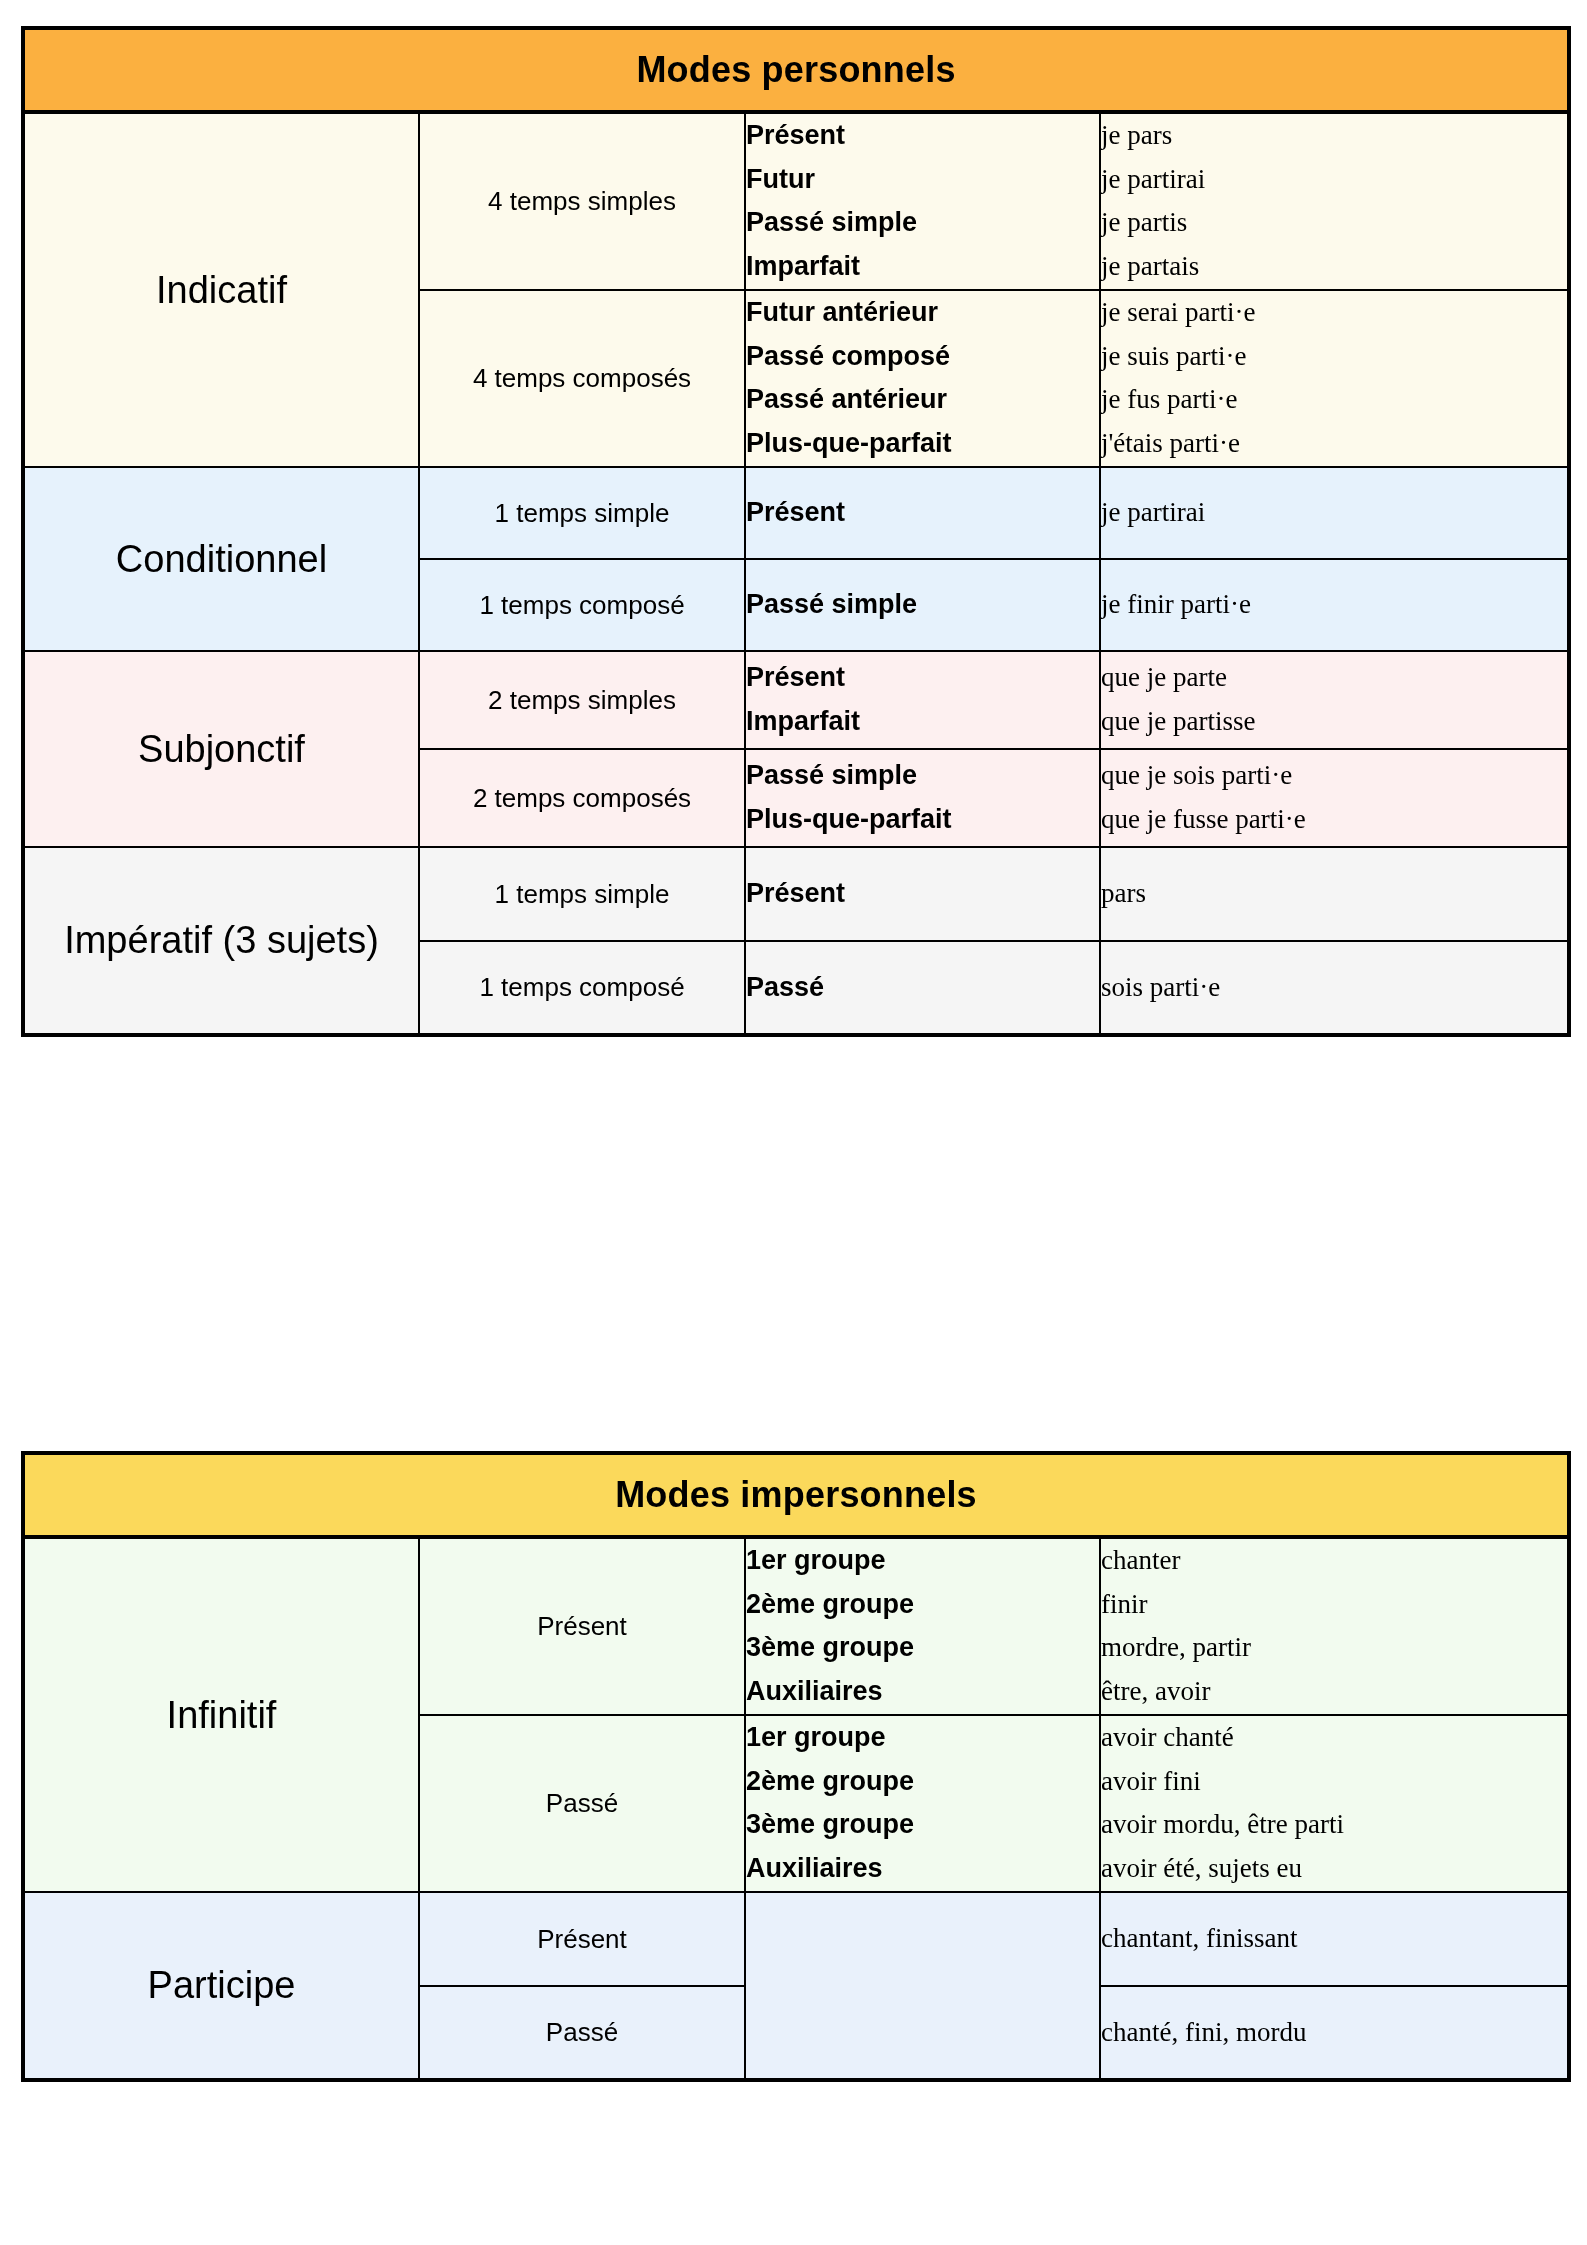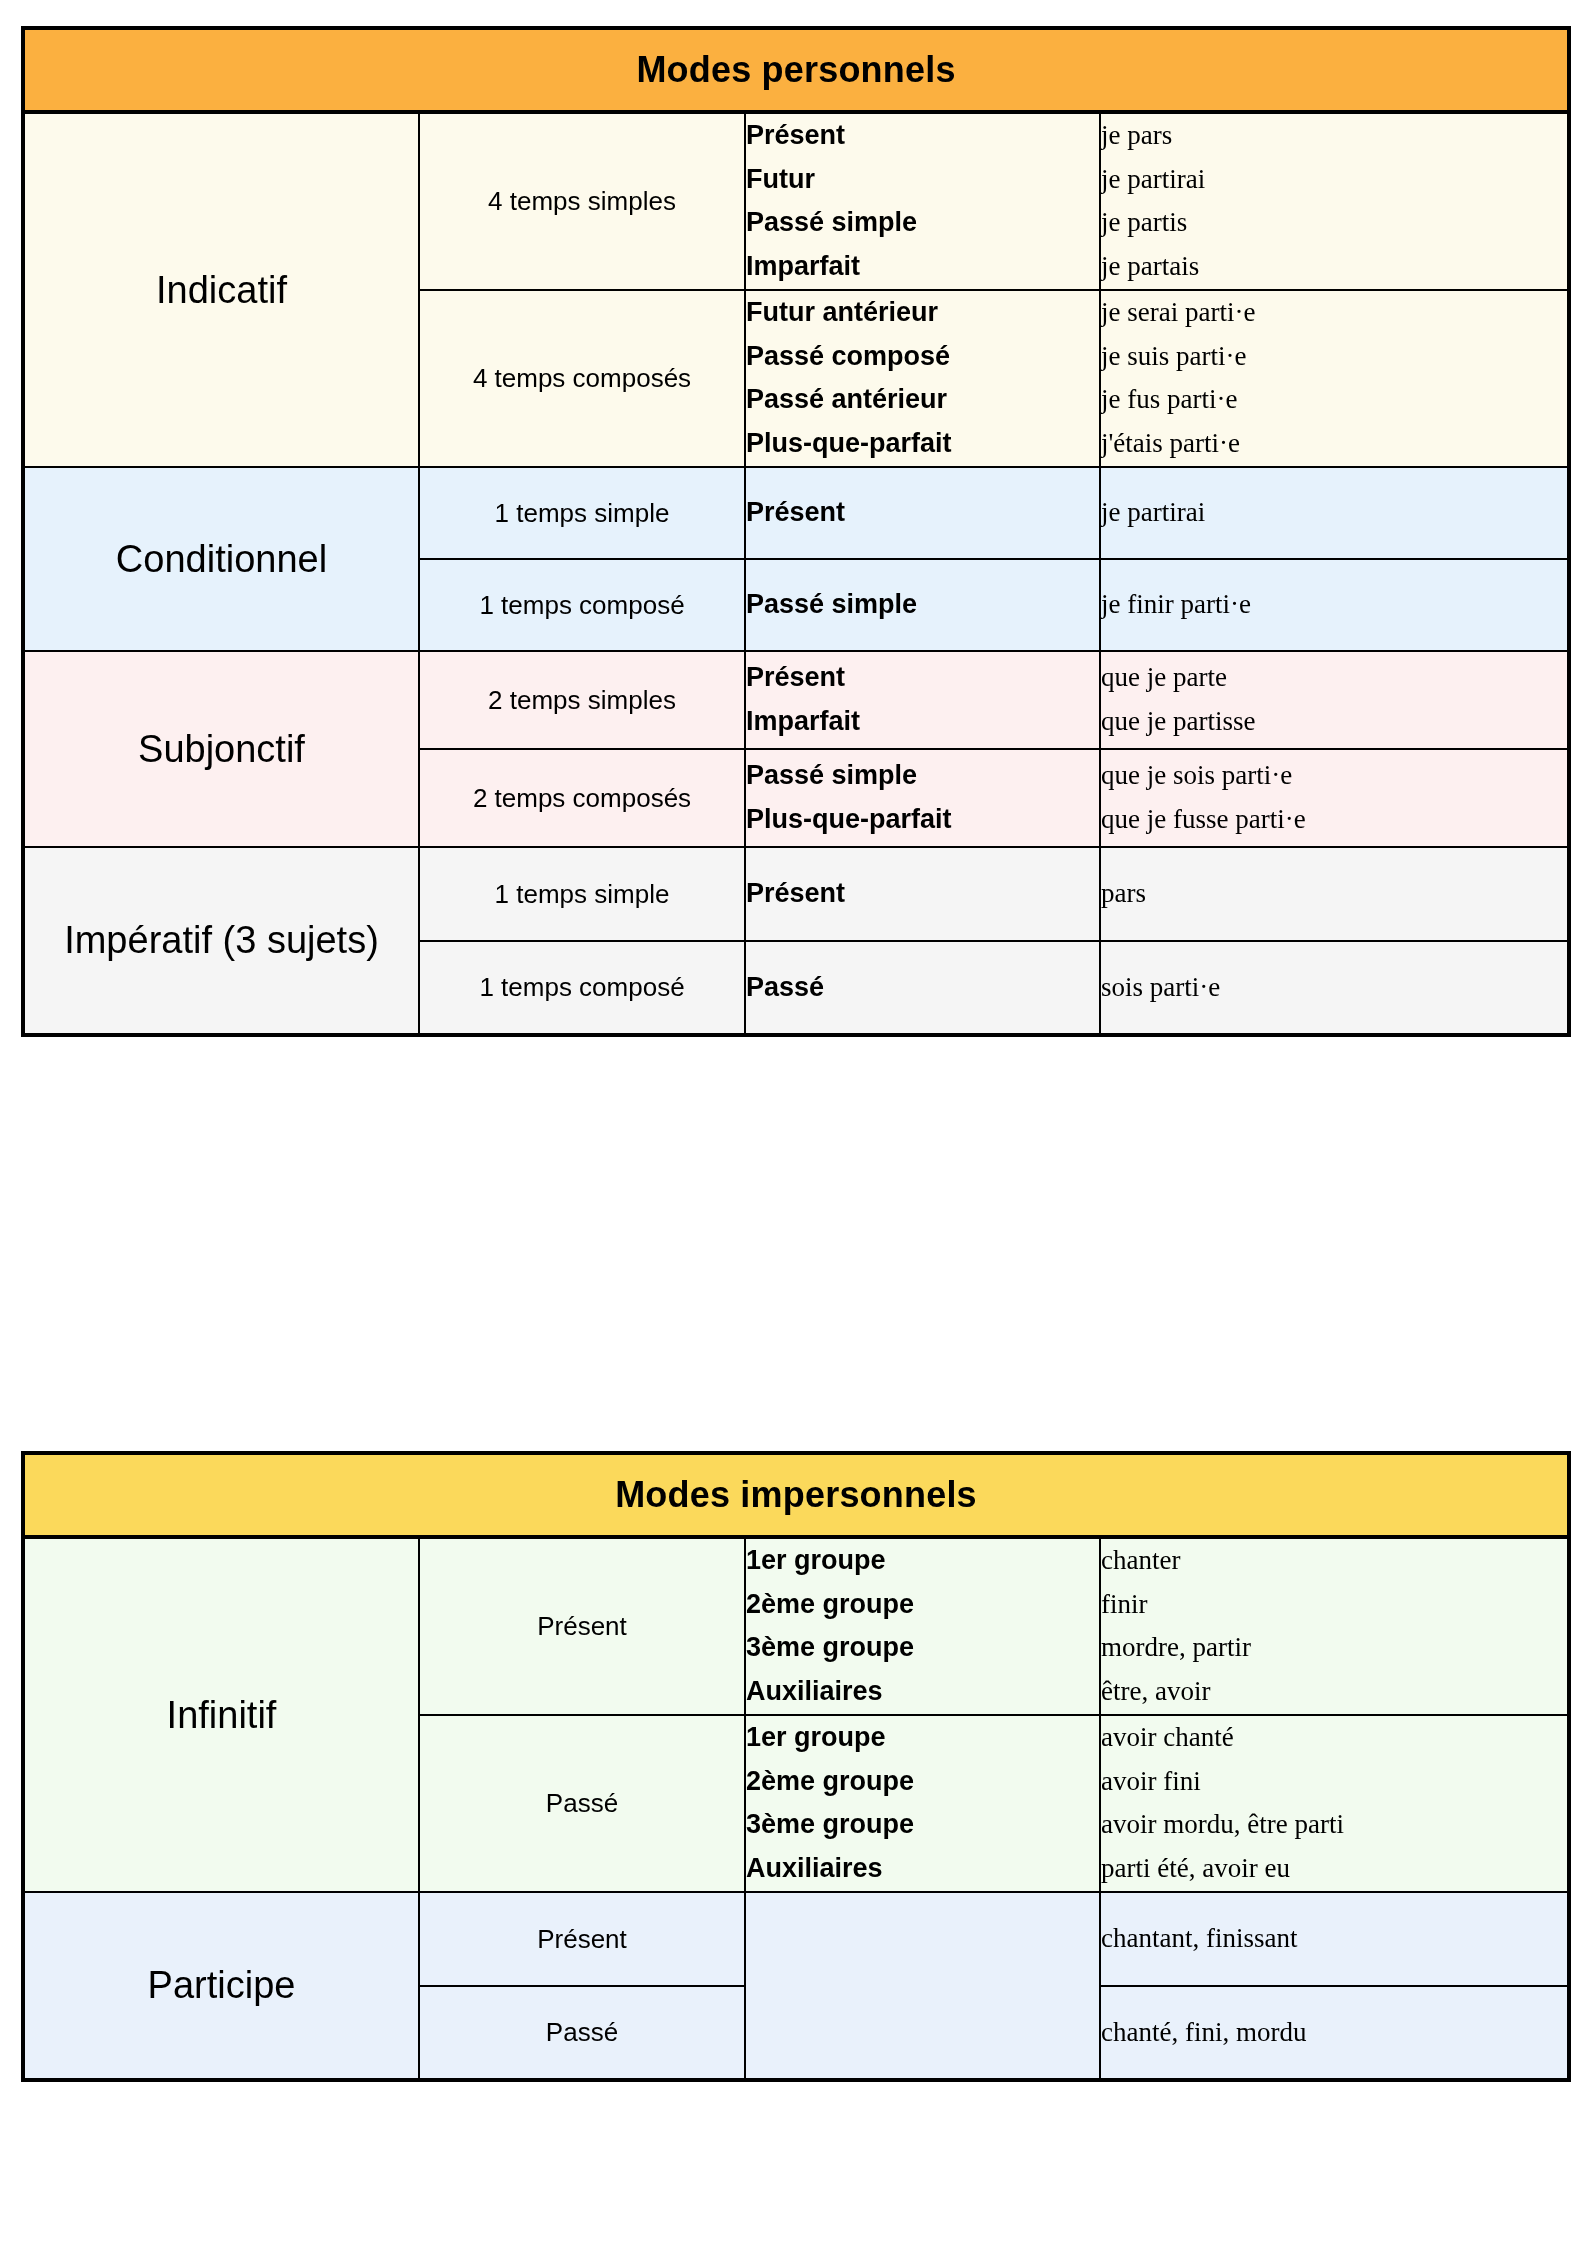--- a/index.html
+++ b/index.html
@@ -294,21 +294,21 @@
         <td class="tense-cell">
           <span class="ln">1er groupe</span>
           <span class="ln">2ème groupe</span>
           <span class="ln">3ème groupe</span>
           <span class="ln">Auxiliaires</span>
         </td>
         <td class="example-cell">
           <span class="ln">avoir chanté</span>
           <span class="ln">avoir fini</span>
           <span class="ln">avoir mordu, être parti</span>
-          <span class="ln">parti été, avoir eu</span>
+          <span class="ln">avoir été, sujets eu</span>
         </td>
       </tr>
 
       <tr class="row-participe">
         <td class="mode-cell" rowspan="2">Participe</td>
         <td class="count-cell" style="height:94px">
           <span class="ln">Présent</span>
         </td>
         <td class="tense-cell" rowspan="2"></td>
         <td class="example-cell">

